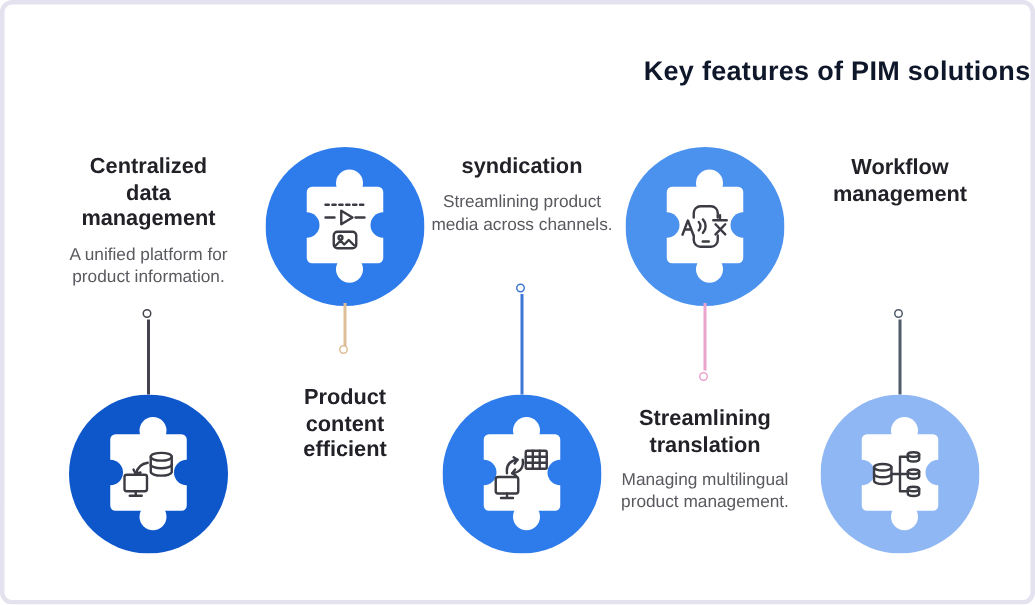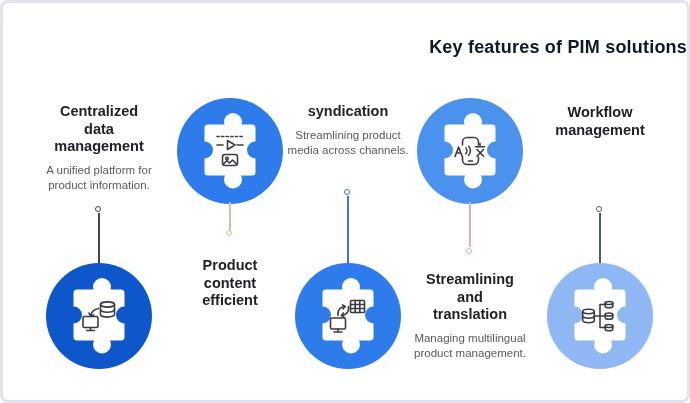--- a/index.html
+++ b/index.html
@@ -150,21 +150,20 @@
         <path d="M48.8,50 a4,4 0 0 1 0,5.6 M51.6,48.3 a6.5,6.5 0 0 1 0,9"></path>
         <path d="M63,45.5 v2.2 M58.5,48.8 h9"></path>
         <path d="M60,51.5 l6.5,6.8 M66.5,51.5 l-6.5,6.8"></path>
       </g>
     </svg>
     <div class="line" style="background-color: rgb(235, 164, 205);"></div>
     <div class="endpoint" style="border-color: rgb(235, 164, 205);"></div>
     <div class="text-block">
       <div class="heading">
           <div>Streamlining</div>
-          <div>and</div>
           <div>translation</div>
         </div>
       <div class="desc">Managing multilingual product management.</div>
     </div>
   </div>
 
   <div class="col c5">
     <div class="text-block">
       <div class="heading">
           <div>Workflow</div>

